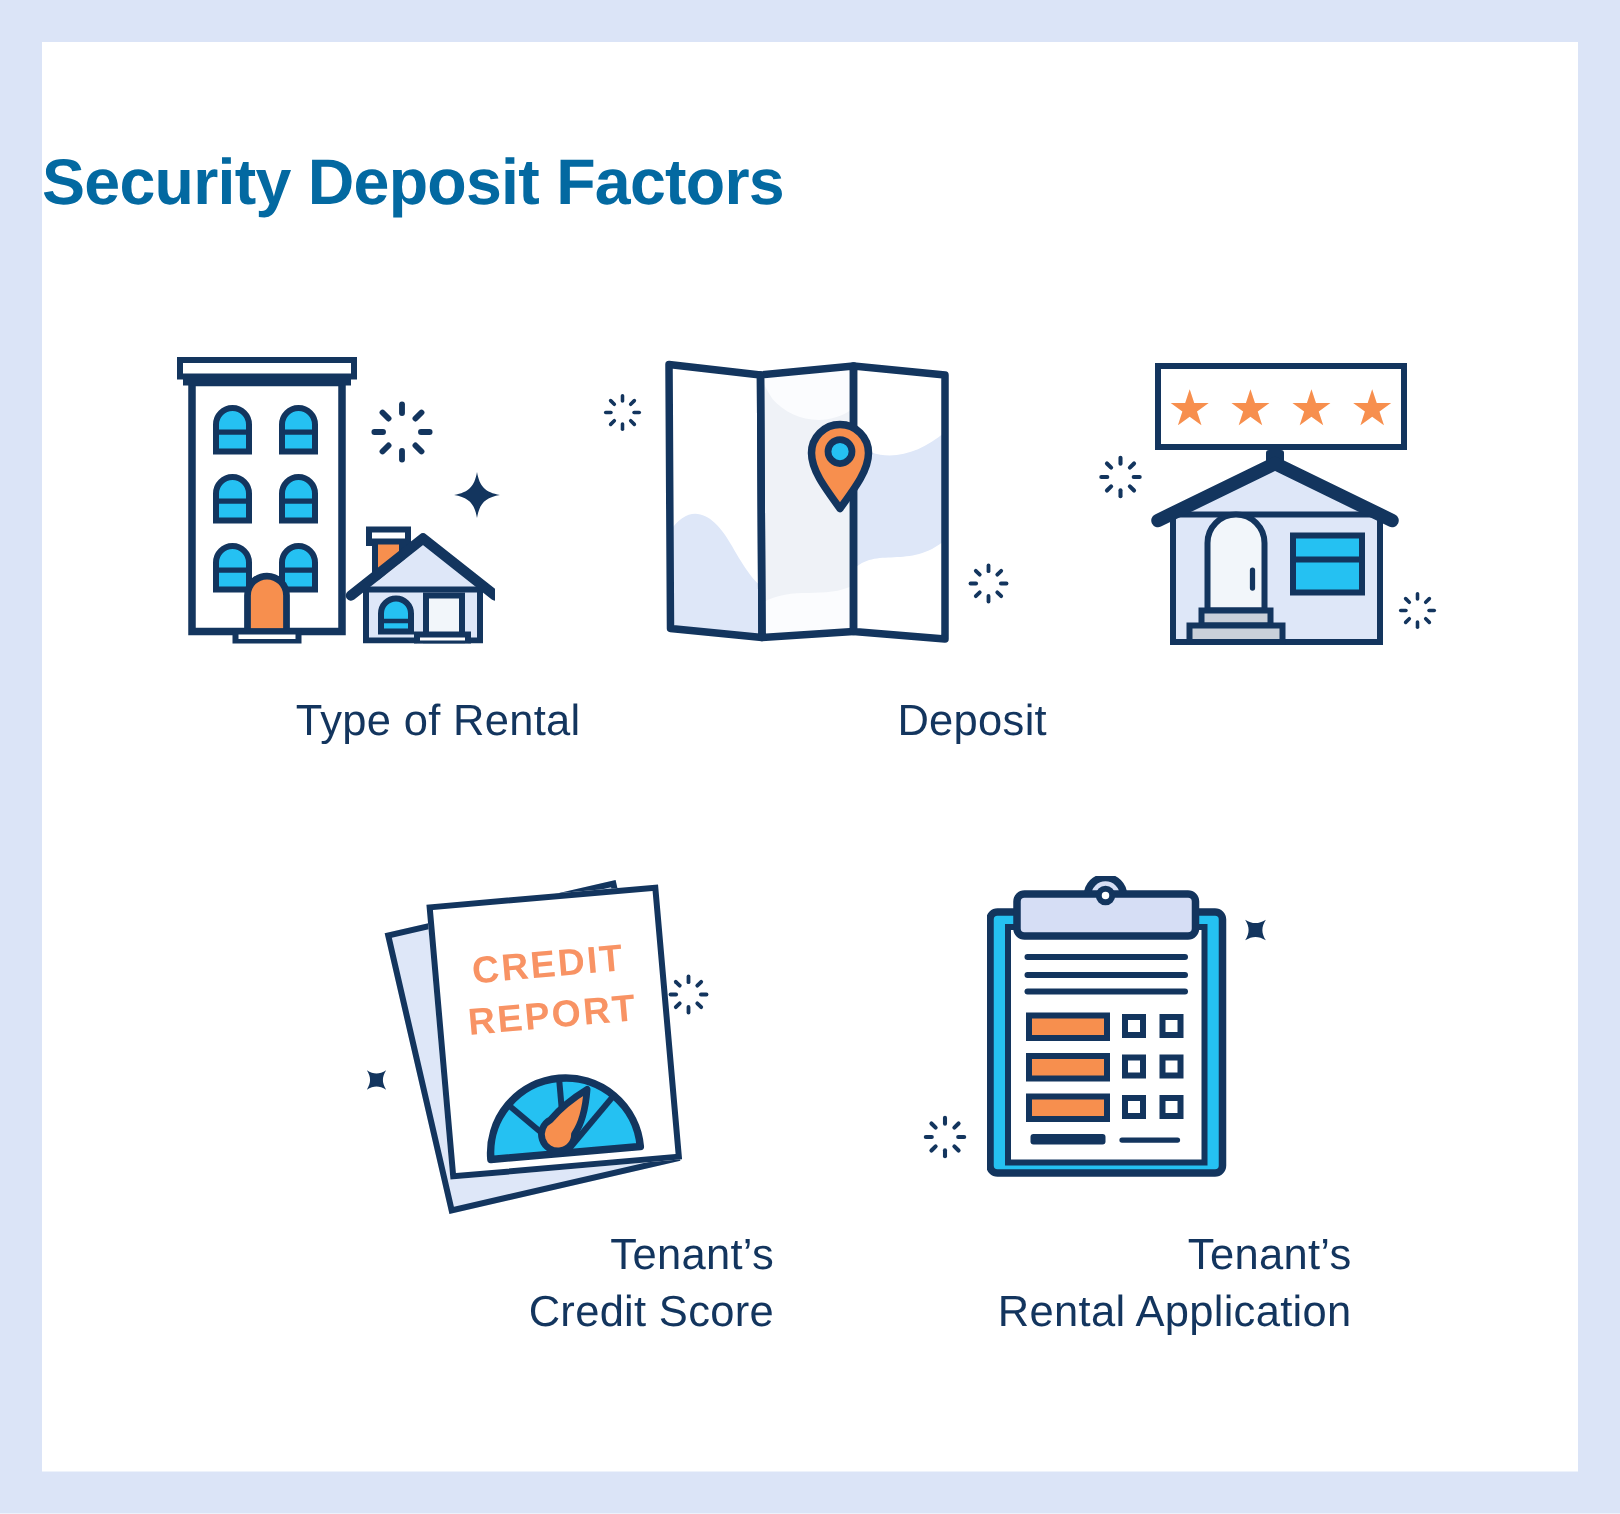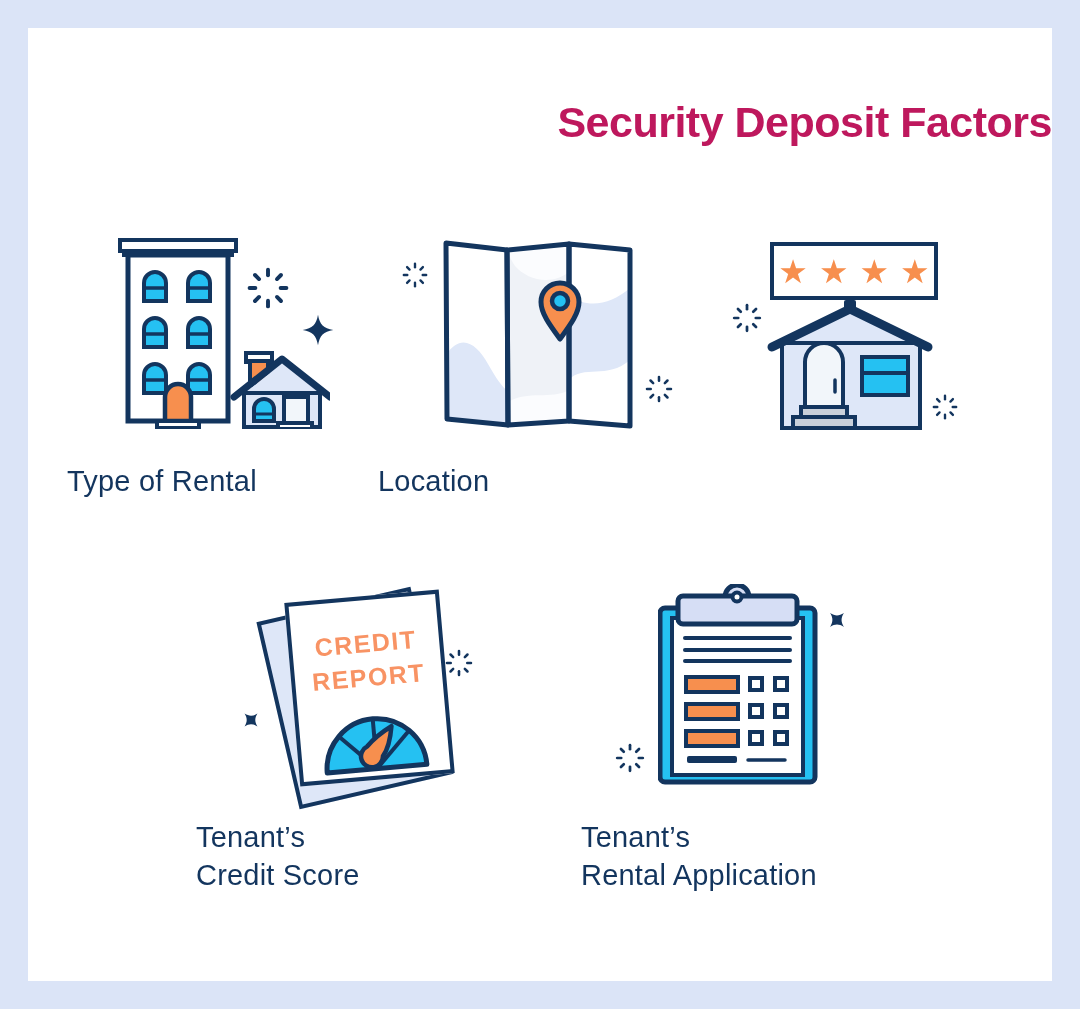--- a/index.html
+++ b/index.html
@@ -9,25 +9,25 @@
     font-family:"Liberation Sans","DejaVu Sans",sans-serif;
     position:relative;overflow:hidden;
   }
   .card{
     position:absolute;left:28px;top:28px;width:1024px;height:953px;
     background:#FFFFFF;
   }
   .abs{position:absolute;}
   .title{
     position:absolute;left:0;top:70px;width:1024px;
-    text-align:right;font-size:43px;font-weight:800;
-    letter-spacing:-0.5px;color:#be185d;
+    text-align:left;font-size:43px;font-weight:800;
+    letter-spacing:-0.5px;color:#0369a1;
   }
   .factor-label{
-    position:absolute;width:320px;text-align:left;
+    position:absolute;width:320px;text-align:right;
     font-size:29px;font-weight:500;color:#13355E;
     white-space:pre-line;line-height:38px;letter-spacing:0.2px;
   }
   .star-banner{
     position:absolute;left:742px;top:214px;width:160px;height:50px;
     background:#FFFFFF;border:4px solid #13355E;
     display:flex;align-items:center;justify-content:center;
   }
   .stars{
     color:#F78F4E;font-size:33px;letter-spacing:11px;text-indent:11px;
@@ -164,21 +164,21 @@
     <rect x="28" y="117" width="62" height="11" fill="#C9D0DA" stroke="#13355E" stroke-width="4"></rect>
   </svg>
   <svg class="decor" style="left:703px;top:274px" width="32" height="32" viewBox="0 0 40 40">
       <use href="#starburst"></use>
     </svg>
   <svg class="decor" style="left:903px;top:365px" width="28" height="28" viewBox="0 0 40 40">
       <use href="#starburst"></use>
     </svg>
 
   <div class="factor-label" style="left:39px;top:434px">Type of Rental</div>
-  <div class="factor-label" style="left:350px;top:434px">Location</div>
+  <div class="factor-label" style="left:350px;top:434px">Deposit</div>
 
   <div class="abs" style="left:240px;top:560px;width:210px;height:225px">
     <div class="paper-back"></div>
     <div class="paper-front">
       <div class="credit-title">CREDIT
 REPORT</div>
       <svg width="112" height="68" viewBox="0 0 112 68" style="margin-top:12px">
         <path d="M6,63 A50,50 0 0 1 106,63 Z" fill="#25C1F2" stroke="#13355E" stroke-width="5" stroke-linejoin="round"></path>
         <line x1="56" y1="63" x2="21" y2="28" stroke="#13355E" stroke-width="4"></line>
         <line x1="56" y1="63" x2="56" y2="13" stroke="#13355E" stroke-width="4"></line>

